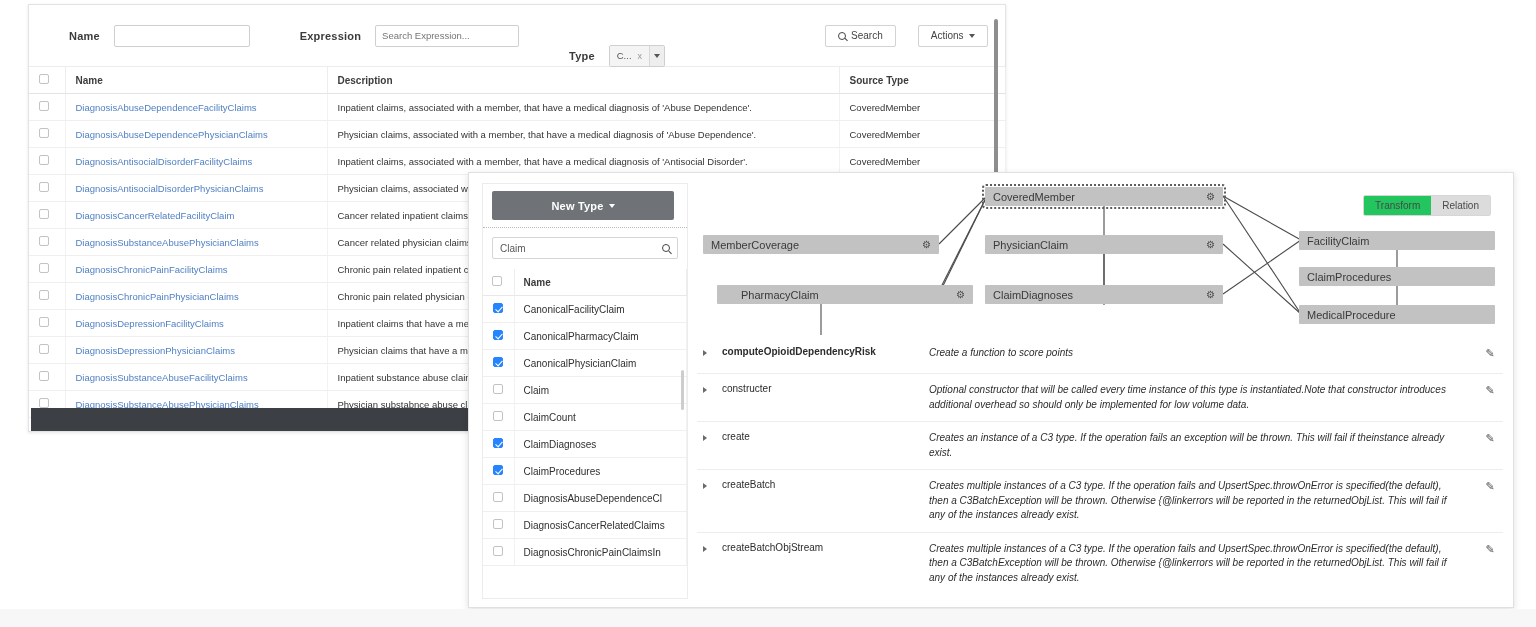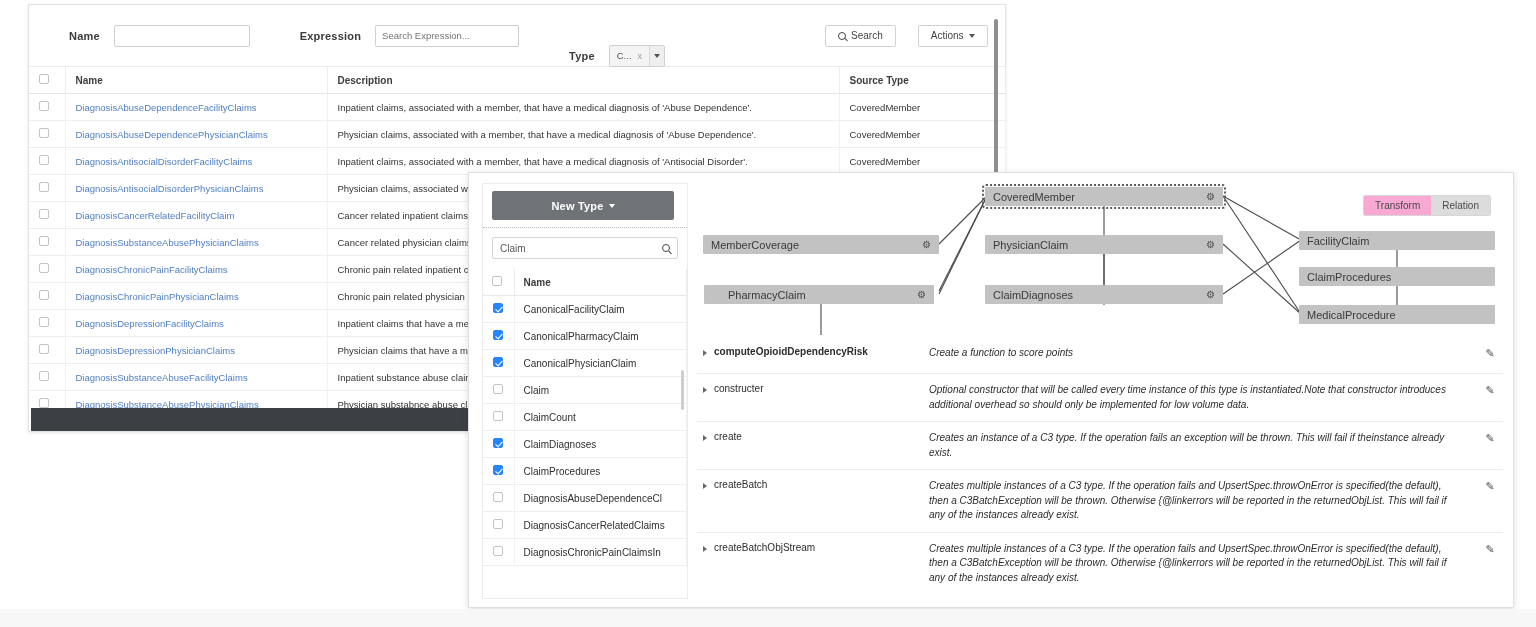--- a/index.html
+++ b/index.html
@@ -176,31 +176,31 @@
     background: #c2c2c2; color: #3a3a3a;
     font-size: 11px; display: flex; align-items: center;
     padding: 0 8px; border-radius: 1px;
   }
   .node .gear { margin-left: auto; font-size: 10px; color: #4a4a4a; }
   .node.selected { outline: 2px dotted #5c5c5c; outline-offset: 1px; }
   .seg-group {
     position: absolute; right: 12px; top: 12px;
     display: flex; border: 1px solid #d6d6d6; border-radius: 2px; overflow: hidden;
   }
-  .seg { font-size: 10px; padding: 4px 11px; background: #f9a8d4; color: #4a4a4a; }
+  .seg { font-size: 10px; padding: 4px 11px; background: #22c55e; color: #4a4a4a; }
   .seg.active { background: #dcdcdc; }
 
   
   .methods { position: absolute; left: 228px; top: 164px; right: 10px; bottom: 8px; overflow: hidden; }
   .mrow {
     display: flex; border-top: 1px solid #ededed;
     padding: 9px 0 9px 0; min-height: 36px;
   }
   .mrow:first-child { border-top: none; }
-  .mname { width: 210px; display:flex; align-items:flex-start; gap:7px; padding-left: 6px; }
+  .mname { width: 210px; display:flex; align-items:flex-start; gap:15px; padding-left: 6px; }
   .mname .arrow {
     width:0;height:0;border-top:3px solid transparent;border-bottom:3px solid transparent;
     border-left:4px solid #6a6a6a; margin-top:4px; flex: 0 0 auto;
   }
   .mname span { font-size: 10px; color: #2c2c2c; }
   .mname span.bold { font-weight: 700; }
   .mdesc {
     flex: 1; font-size: 10px; font-style: italic; color: #2c2c2c;
     line-height: 1.45; padding-right: 30px; margin-left: 22px;
   }
@@ -427,21 +427,21 @@
           <line x1="407" y1="71" x2="407" y2="122"></line>
           <line x1="124" y1="121" x2="124" y2="152"></line>
           <line x1="700" y1="67" x2="700" y2="122"></line>
         </g>
       </svg>
       <div id="graph-nodes">
           <div class="node" style="left: 6px; top: 52px; width: 236px;">
             <span>MemberCoverage</span>
             <span class="gear">⚙</span>
           </div>
-          <div class="node" style="left: 7px; top: 102px; width: 230px; padding-left: 24px;">
+          <div class="node" style="left: 20px; top: 102px; width: 256px; padding-left: 24px;">
             <span>PharmacyClaim</span>
             <span class="gear">⚙</span>
           </div>
           <div class="node selected" style="left: 288px; top: 4px; width: 238px;">
             <span>CoveredMember</span>
             <span class="gear">⚙</span>
           </div>
           <div class="node" style="left: 288px; top: 52px; width: 238px;">
             <span>PhysicianClaim</span>
             <span class="gear">⚙</span>

